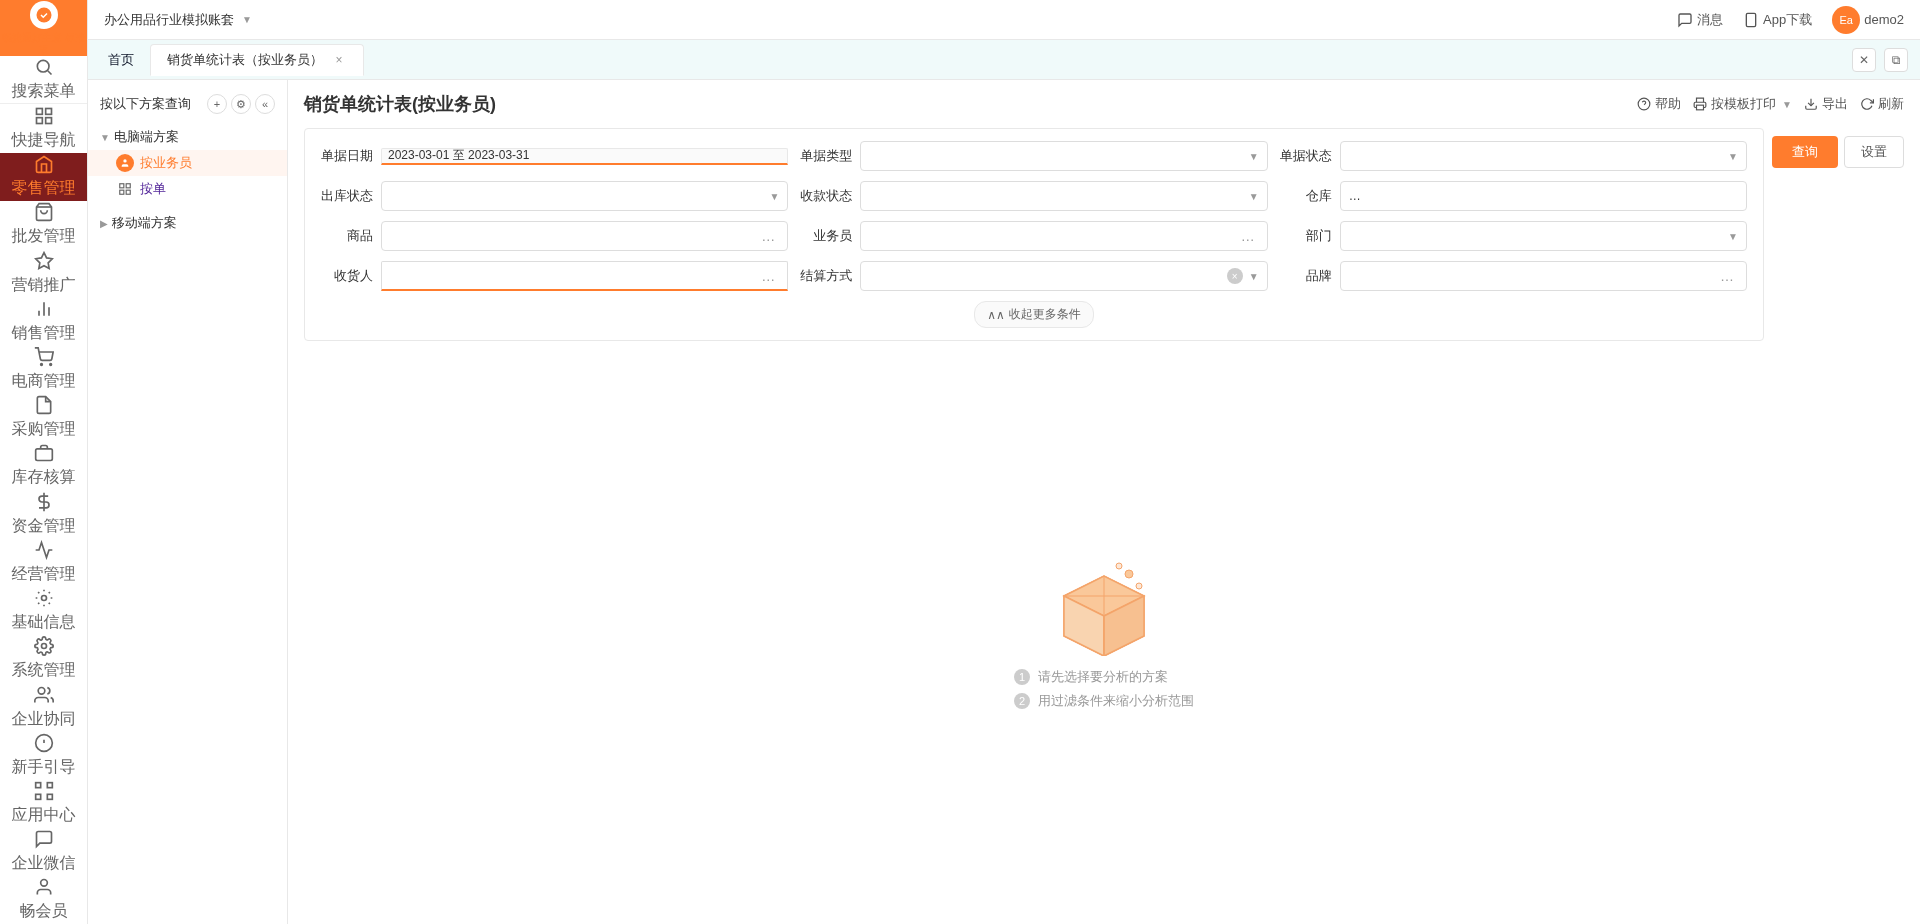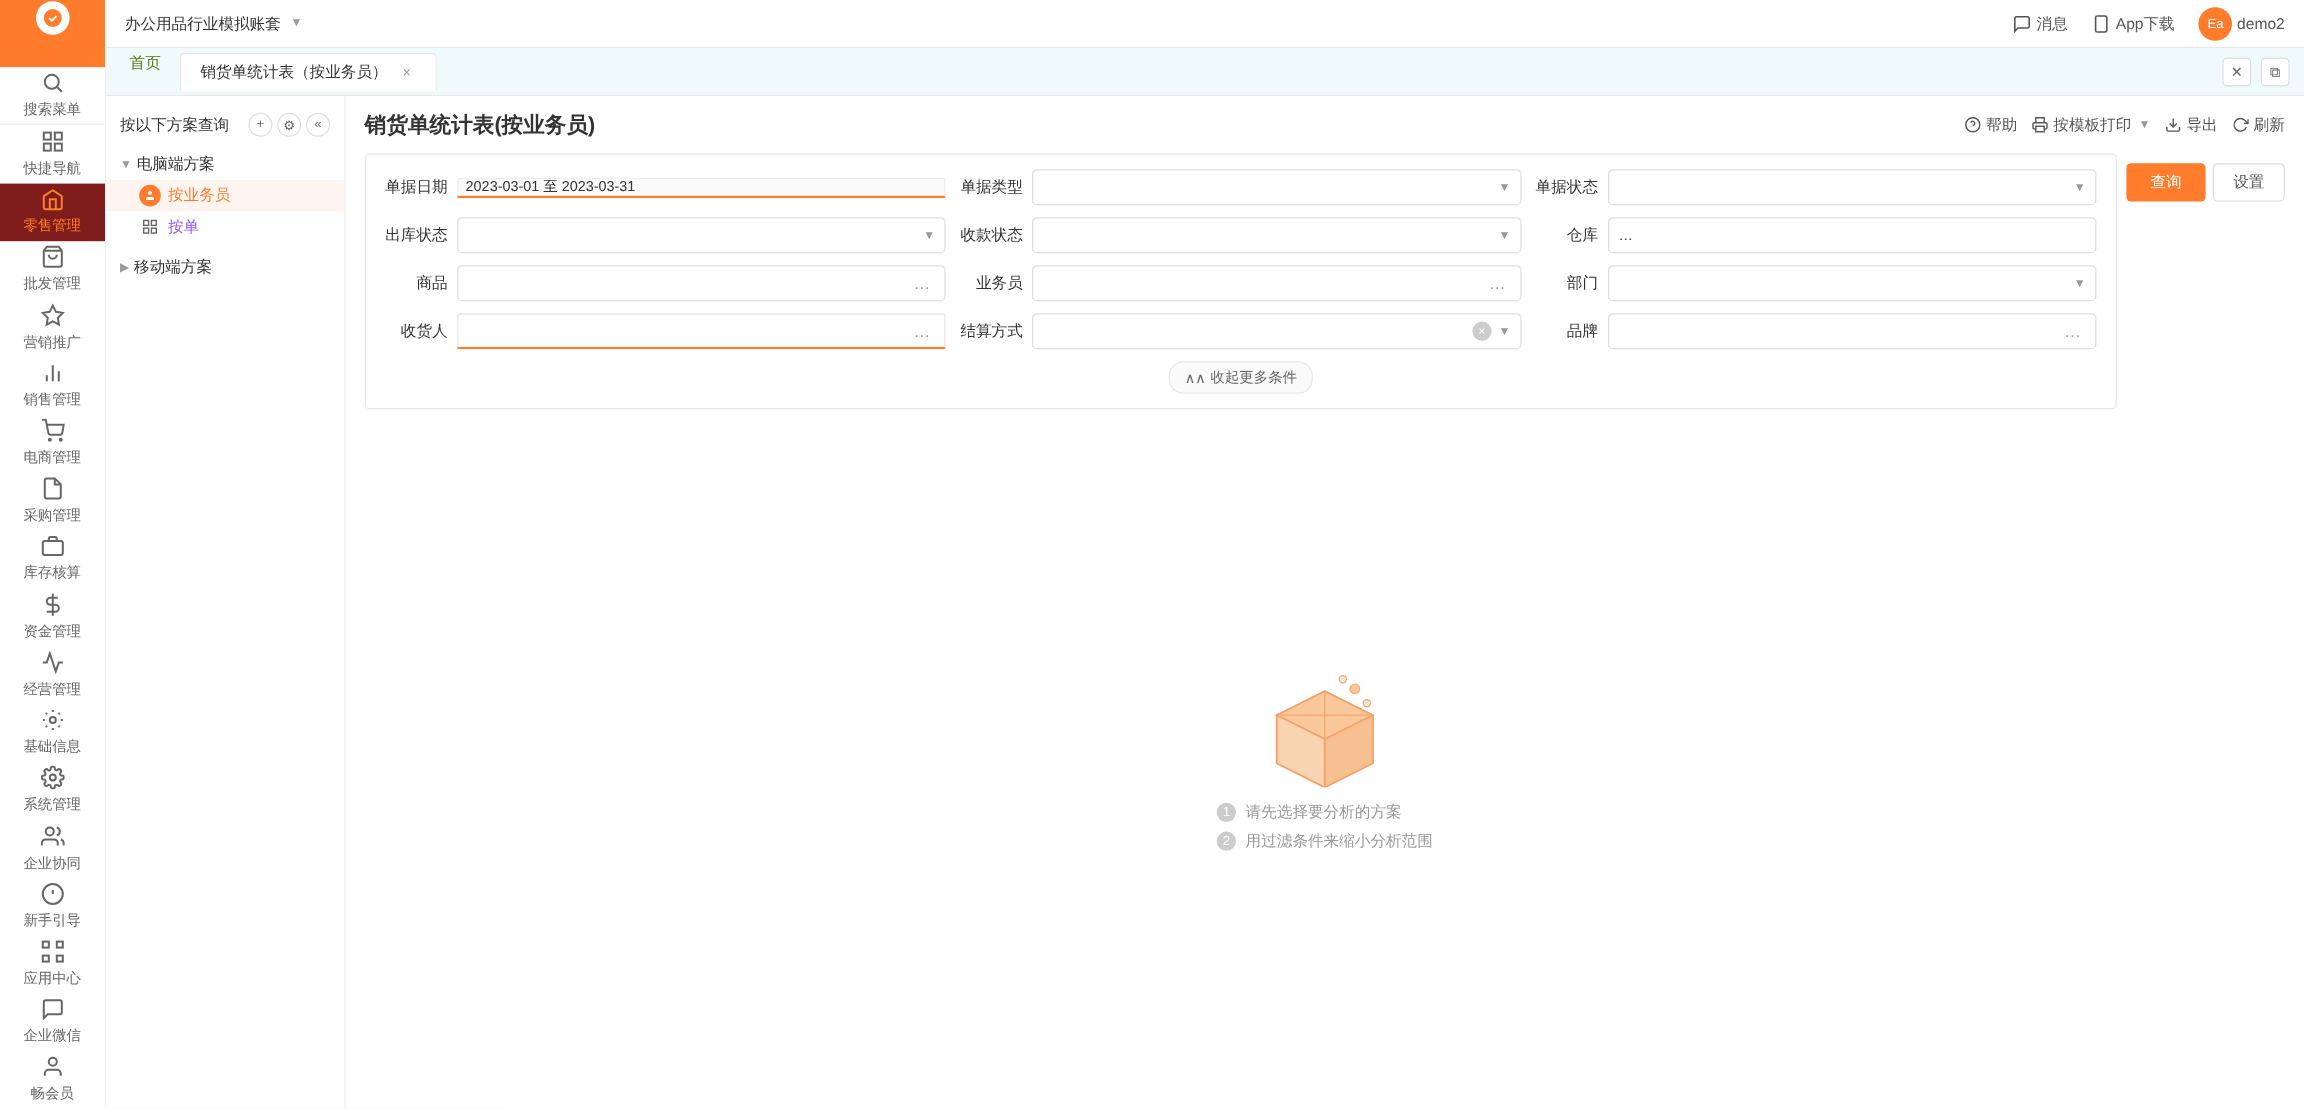--- a/index.html
+++ b/index.html
@@ -43,21 +43,21 @@
     .sidebar-logo-icon svg { width: 18px; height: 18px; }
     .sidebar-menu-item {
       width: 88px;
       height: 52px;
       display: flex;
       flex-direction: column;
       align-items: center;
       justify-content: center;
       cursor: pointer;
       color: #666;
-      font-size: 12px;
+      font-size: 16px;
       border-bottom: none;
       transition: background 0.2s;
       gap: 4px;
     }
     .sidebar-menu-item.active { color: #ff7c2d; background: #7f1d1d; }
     .sidebar-menu-item svg { width: 20px; height: 20px; }
     .sidebar-search { border-bottom: 1px solid #eee; width: 100%; }
 
     
     .main {
@@ -141,23 +141,23 @@
       background: #fff;
       color: #333;
       border: 1px solid #e8e8e8;
       border-bottom: 1px solid #fff;
       margin-bottom: -1px;
     }
     .tab-home {
       height: 32px;
       padding: 0 16px;
       display: flex;
-      align-items: flex-start;
-      font-size: 13px;
-      color: #4d7c0f;
+      align-items: center;
+      font-size: 13px;
+      color: #0f172a;
       cursor: pointer;
     }
     .tab-close {
       width: 16px;
       height: 16px;
       display: flex;
       align-items: center;
       justify-content: center;
       border-radius: 50%;
       color: #999;
@@ -235,21 +235,21 @@
       font-size: 13px;
       color: #333;
       gap: 4px;
     }
     .tree-child {
       padding: 4px 28px;
       display: flex;
       align-items: center;
       gap: 6px;
       font-size: 13px;
-      color: #8b5cf6;
+      color: #4c1d95;
       cursor: pointer;
     }
     .tree-child.active { color: #ff7c2d; background: #fff5f0; }
     .tree-child-icon {
       width: 18px;
       height: 18px;
       border-radius: 50%;
       background: #ff7c2d;
       color: #fff;
       display: flex;

